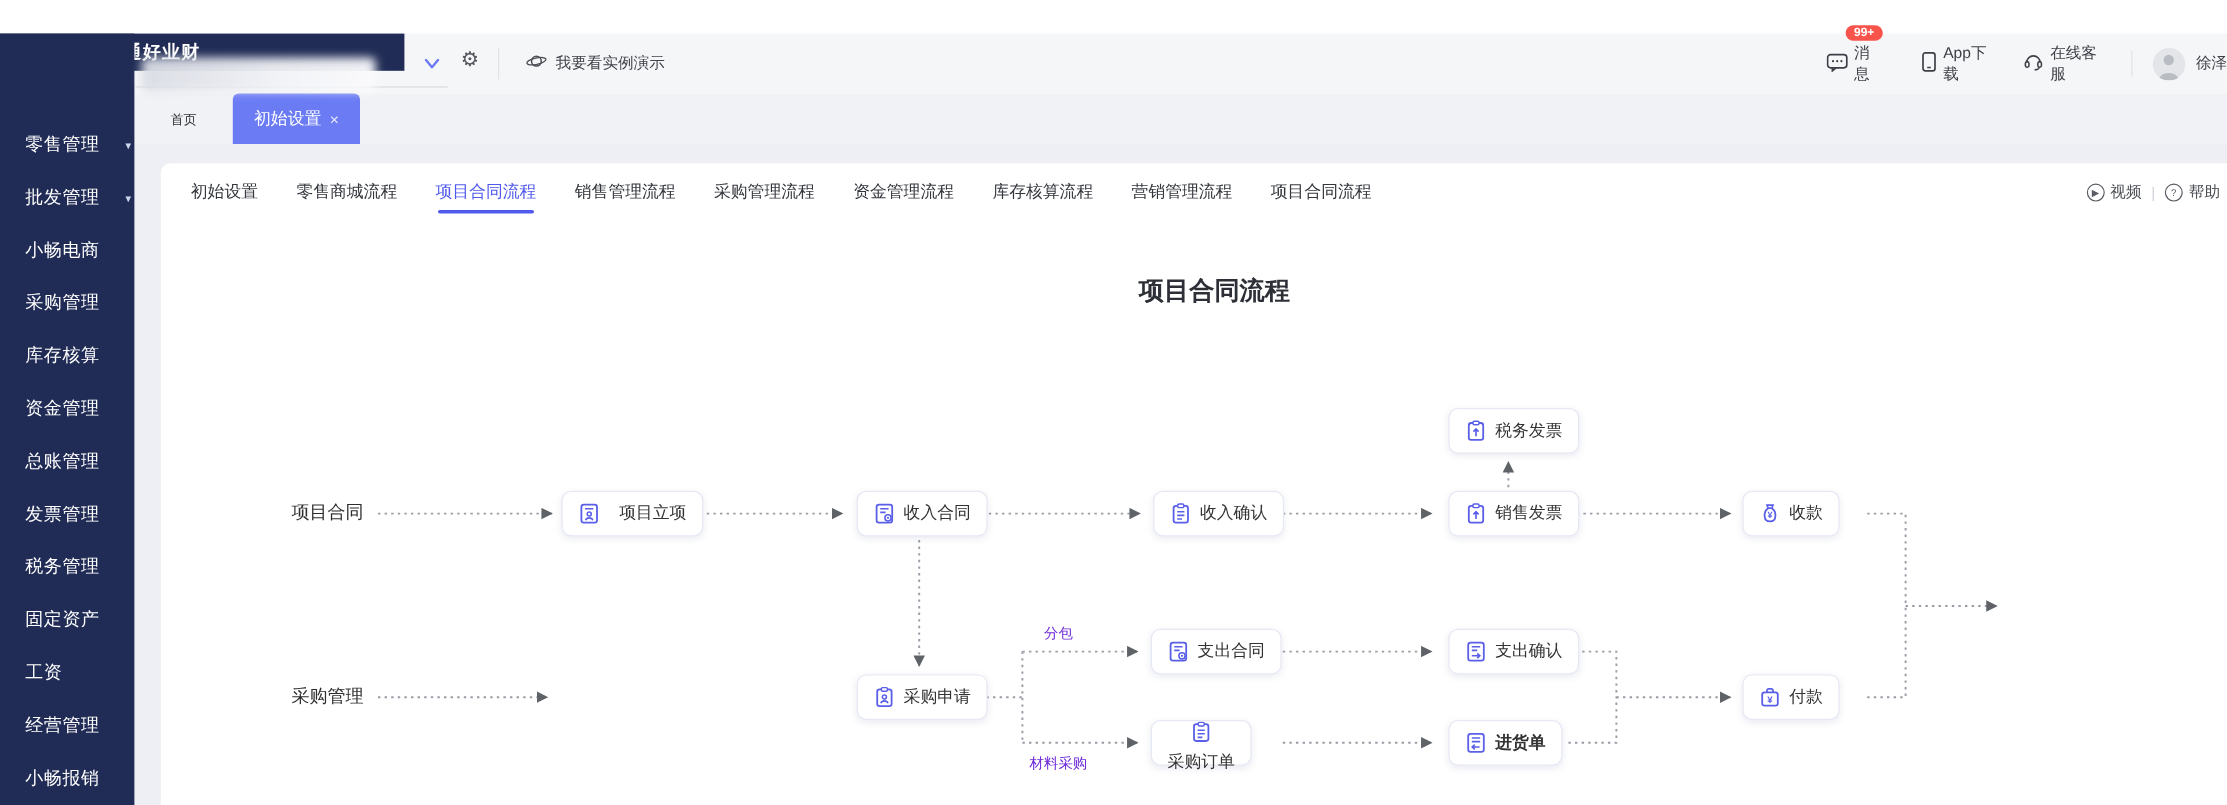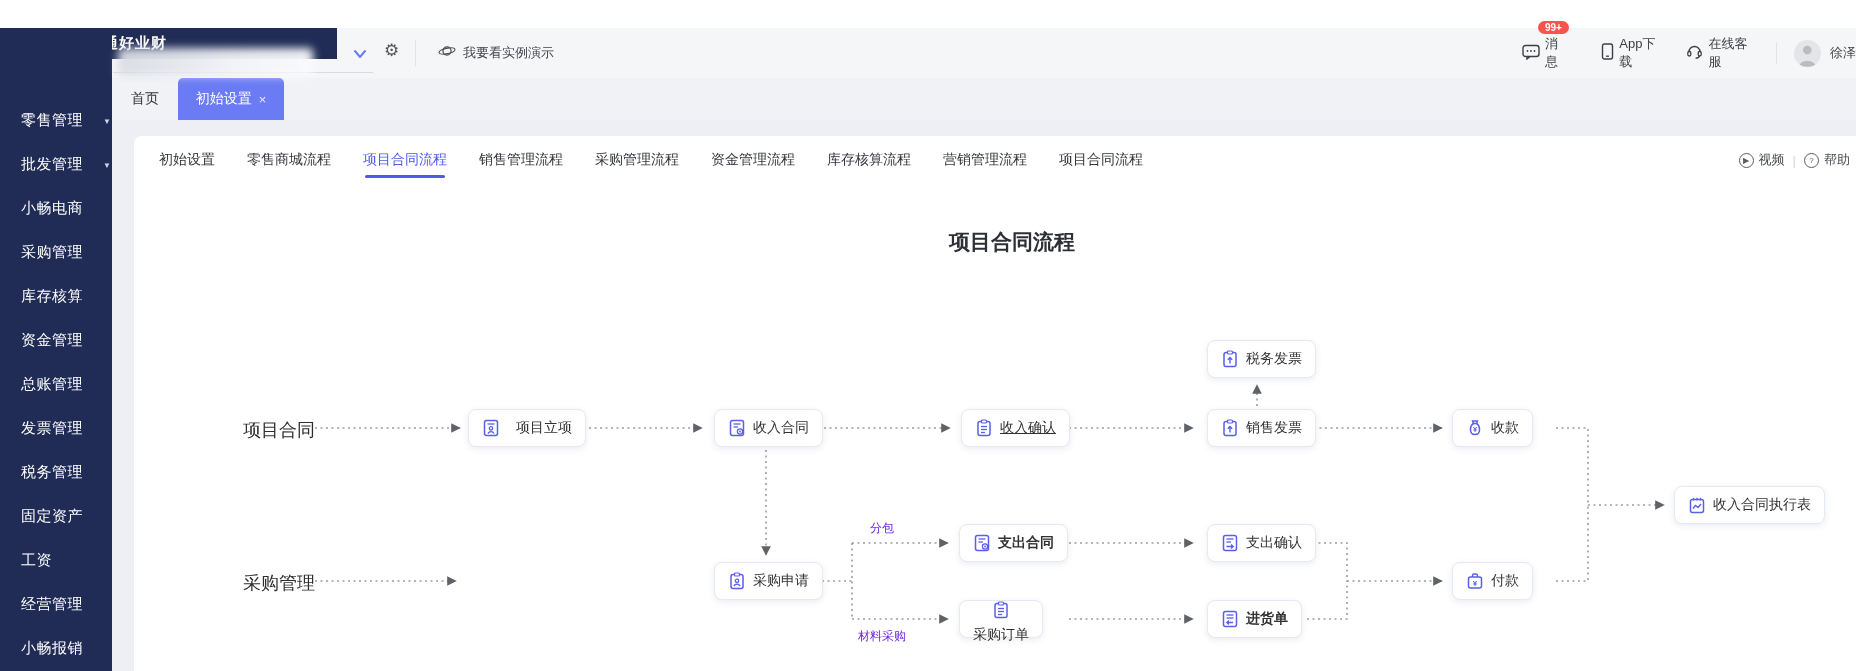--- a/index.html
+++ b/index.html
@@ -28,22 +28,22 @@
   .badge { position:absolute; left:16px; top:-14px; background:#f9544c; color:#fff; font-size:10px;
     font-weight:bold; padding:1px 7px; border-radius:9px; white-space:nowrap; }
   .tdiv2 { width:1px; height:22px; background:#e2e3e7; margin:0 8px; }
   .avatar { width:27px; height:27px; border-radius:50%; background:#e3e5e8; overflow:hidden;
     display:flex; align-items:flex-end; justify-content:center; }
   .username { white-space:nowrap; }
 
   
   .wtab-row { position:absolute; left:112px; top:78px; width:1744px; height:42px; background:#f1f2f6;
     display:flex; align-items:stretch; }
-  .wtab-home { width:66px; display:flex; align-items:center; justify-content:center;
-    font-size:14px; color:#30333a; cursor:pointer; }
+  .wtab-home { width:82px; display:flex; align-items:center; justify-content:center;
+    font-size:11px; color:#30333a; cursor:pointer; }
   .wtab-active { width:106px; background:#6b7bf4; color:#fff; font-size:14px; border-radius:5px 5px 0 0;
     display:flex; align-items:center; justify-content:center; gap:7px; cursor:pointer; }
   .wtab-close { font-size:13px; opacity:.85; cursor:pointer; }
 
   
   .sidebar { position:absolute; left:0; top:28px; width:112px; height:643px; background:#202c55; z-index:2; }
   .side-list { padding-top:70px; }
   .side-item { height:44px; display:flex; align-items:center; padding-left:21px; gap:20px;
     color:#fff; font-size:15px; font-weight:500; cursor:pointer; letter-spacing:.5px; }
   .caret { font-size:8px; color:#cfd5ea; margin-top:2px; }
@@ -62,21 +62,21 @@
   .tab-right { position:absolute; right:6px; top:0; height:48px; display:flex; align-items:center;
     gap:8px; font-size:13px; color:#4a4d53; }
   .mini-circ { width:15px; height:15px; border:1px solid #5a5d63; border-radius:50%;
     display:inline-flex; align-items:center; justify-content:center; font-size:8px; color:#5a5d63; }
   .tab-right .sep { color:#d2d4d9; }
   .tr-item { display:flex; align-items:center; gap:5px; cursor:pointer; }
 
   .flow-title { position:absolute; left:878px; top:92px; transform:translateX(-50%);
     font-size:21px; font-weight:600; color:#2c2f36; white-space:nowrap; }
 
-  .flow-label { position:absolute; font-size:18px; font-weight:500; color:#2d2d2d; white-space:nowrap; }
+  .flow-label { position:absolute; font-size:15px; font-weight:500; color:#2d2d2d; white-space:nowrap; }
   .edge-label { position:absolute; font-size:12px; color:#6d28d9; white-space:nowrap; }
 
   .node { position:absolute; height:38px; background:#fff; border:1px solid #e6e8f4; border-radius:8px;
     box-shadow:0 2px 6px rgba(60,70,130,.10); display:flex; align-items:center; gap:7px;
     padding:0 13px; font-size:14px; color:#323232; cursor:pointer; white-space:nowrap; z-index:3; }
   .node .nicon { display:flex; align-items:center; }
 
   svg.wires { position:absolute; left:0; top:0; pointer-events:none; }
 </style>
 </head>
@@ -290,21 +290,21 @@
           <svg width="18" height="18" viewBox="0 0 18 18">
             <rect x="2.5" y="1.5" width="13" height="15" rx="2" fill="none" stroke="#5a5fe8" stroke-width="1.5"></rect>
             <line x1="5.5" y1="5" x2="12.5" y2="5" stroke="#5a5fe8" stroke-width="1.3"></line>
             <line x1="5.5" y1="8" x2="10" y2="8" stroke="#5a5fe8" stroke-width="1.3"></line>
             <circle cx="12" cy="12.5" r="2.6" fill="#fff" stroke="#5a5fe8" stroke-width="1.3"></circle>
             <circle cx="12" cy="12.5" r="0.9" fill="#5a5fe8"></circle>
           </svg>
         </span>
       <span>收入合同</span>
     </div>
-    <div class="node" style="left:827px; top:273px;text-decoration:underline;">
+    <div class="node" style="left:827px; top:273px;">
       <span class="nicon">
           <svg width="18" height="18" viewBox="0 0 18 18">
             <rect x="3" y="2.5" width="12" height="14" rx="2" fill="none" stroke="#5a5fe8" stroke-width="1.5"></rect>
             <rect x="6.5" y="1" width="5" height="3" rx="1" fill="#fff" stroke="#5a5fe8" stroke-width="1.2"></rect>
             <line x1="6" y1="7.5" x2="12" y2="7.5" stroke="#5a5fe8" stroke-width="1.3"></line>
             <line x1="6" y1="10.5" x2="12" y2="10.5" stroke="#5a5fe8" stroke-width="1.3"></line>
             <line x1="6" y1="13.5" x2="10" y2="13.5" stroke="#5a5fe8" stroke-width="1.3"></line>
           </svg>
         </span>
       <span>收入确认</span>
@@ -332,21 +332,21 @@
     <div class="node" style="left:1318px; top:273px;">
       <span class="nicon">
           <svg width="18" height="18" viewBox="0 0 18 18">
             <path d="M6.5 2 H11.5 L10.5 4.5 H7.5 Z" fill="none" stroke="#5a5fe8" stroke-width="1.4"></path>
             <path d="M7.5 4.5 C3.5 7 3 15.5 9 15.5 C15 15.5 14.5 7 10.5 4.5" fill="none" stroke="#5a5fe8" stroke-width="1.5"></path>
             <text x="9" y="12.6" font-size="7.5" font-weight="bold" fill="#5a5fe8" text-anchor="middle">¥</text>
           </svg>
         </span>
       <span>收款</span>
     </div>
-    <div class="node" style="left:825px; top:388px;font-weight:bold;">
+    <div class="node" style="left:825px; top:388px;">
       <span class="nicon">
           <svg width="18" height="18" viewBox="0 0 18 18">
             <rect x="2.5" y="1.5" width="13" height="15" rx="2" fill="none" stroke="#5a5fe8" stroke-width="1.5"></rect>
             <line x1="5.5" y1="5" x2="12.5" y2="5" stroke="#5a5fe8" stroke-width="1.3"></line>
             <line x1="5.5" y1="8" x2="10" y2="8" stroke="#5a5fe8" stroke-width="1.3"></line>
             <circle cx="12" cy="12.5" r="2.6" fill="#fff" stroke="#5a5fe8" stroke-width="1.3"></circle>
             <circle cx="12" cy="12.5" r="0.9" fill="#5a5fe8"></circle>
           </svg>
         </span>
       <span>支出合同</span>
@@ -399,27 +399,15 @@
       <span class="nicon">
           <svg width="18" height="18" viewBox="0 0 18 18">
             <rect x="2.5" y="1.5" width="13" height="15" rx="2" fill="none" stroke="#5a5fe8" stroke-width="1.5"></rect>
             <line x1="5.5" y1="5" x2="12.5" y2="5" stroke="#5a5fe8" stroke-width="1.3"></line>
             <line x1="5.5" y1="8" x2="12.5" y2="8" stroke="#5a5fe8" stroke-width="1.3"></line>
             <path d="M12 12.5 H6 M8 10.5 L5.8 12.5 L8 14.5" fill="none" stroke="#5a5fe8" stroke-width="1.3"></path>
           </svg>
         </span>
       <span>进货单</span>
     </div>
-    <div class="node" style="left:1540px; top:350px;">
-      <span class="nicon">
-          <svg width="18" height="18" viewBox="0 0 18 18">
-            <rect x="2.5" y="3.5" width="13" height="13" rx="2" fill="none" stroke="#5a5fe8" stroke-width="1.5"></rect>
-            <line x1="5.5" y1="1.8" x2="5.5" y2="4.5" stroke="#5a5fe8" stroke-width="1.3"></line>
-            <line x1="9" y1="1.8" x2="9" y2="4.5" stroke="#5a5fe8" stroke-width="1.3"></line>
-            <line x1="12.5" y1="1.8" x2="12.5" y2="4.5" stroke="#5a5fe8" stroke-width="1.3"></line>
-            <polyline points="5,12.5 7.5,9.5 10,11.5 13,8" fill="none" stroke="#5a5fe8" stroke-width="1.4"></polyline>
-          </svg>
-        </span>
-      <span>收入合同执行表</span>
-    </div>
 
   </div>
 </div>
 
 </body></html>

